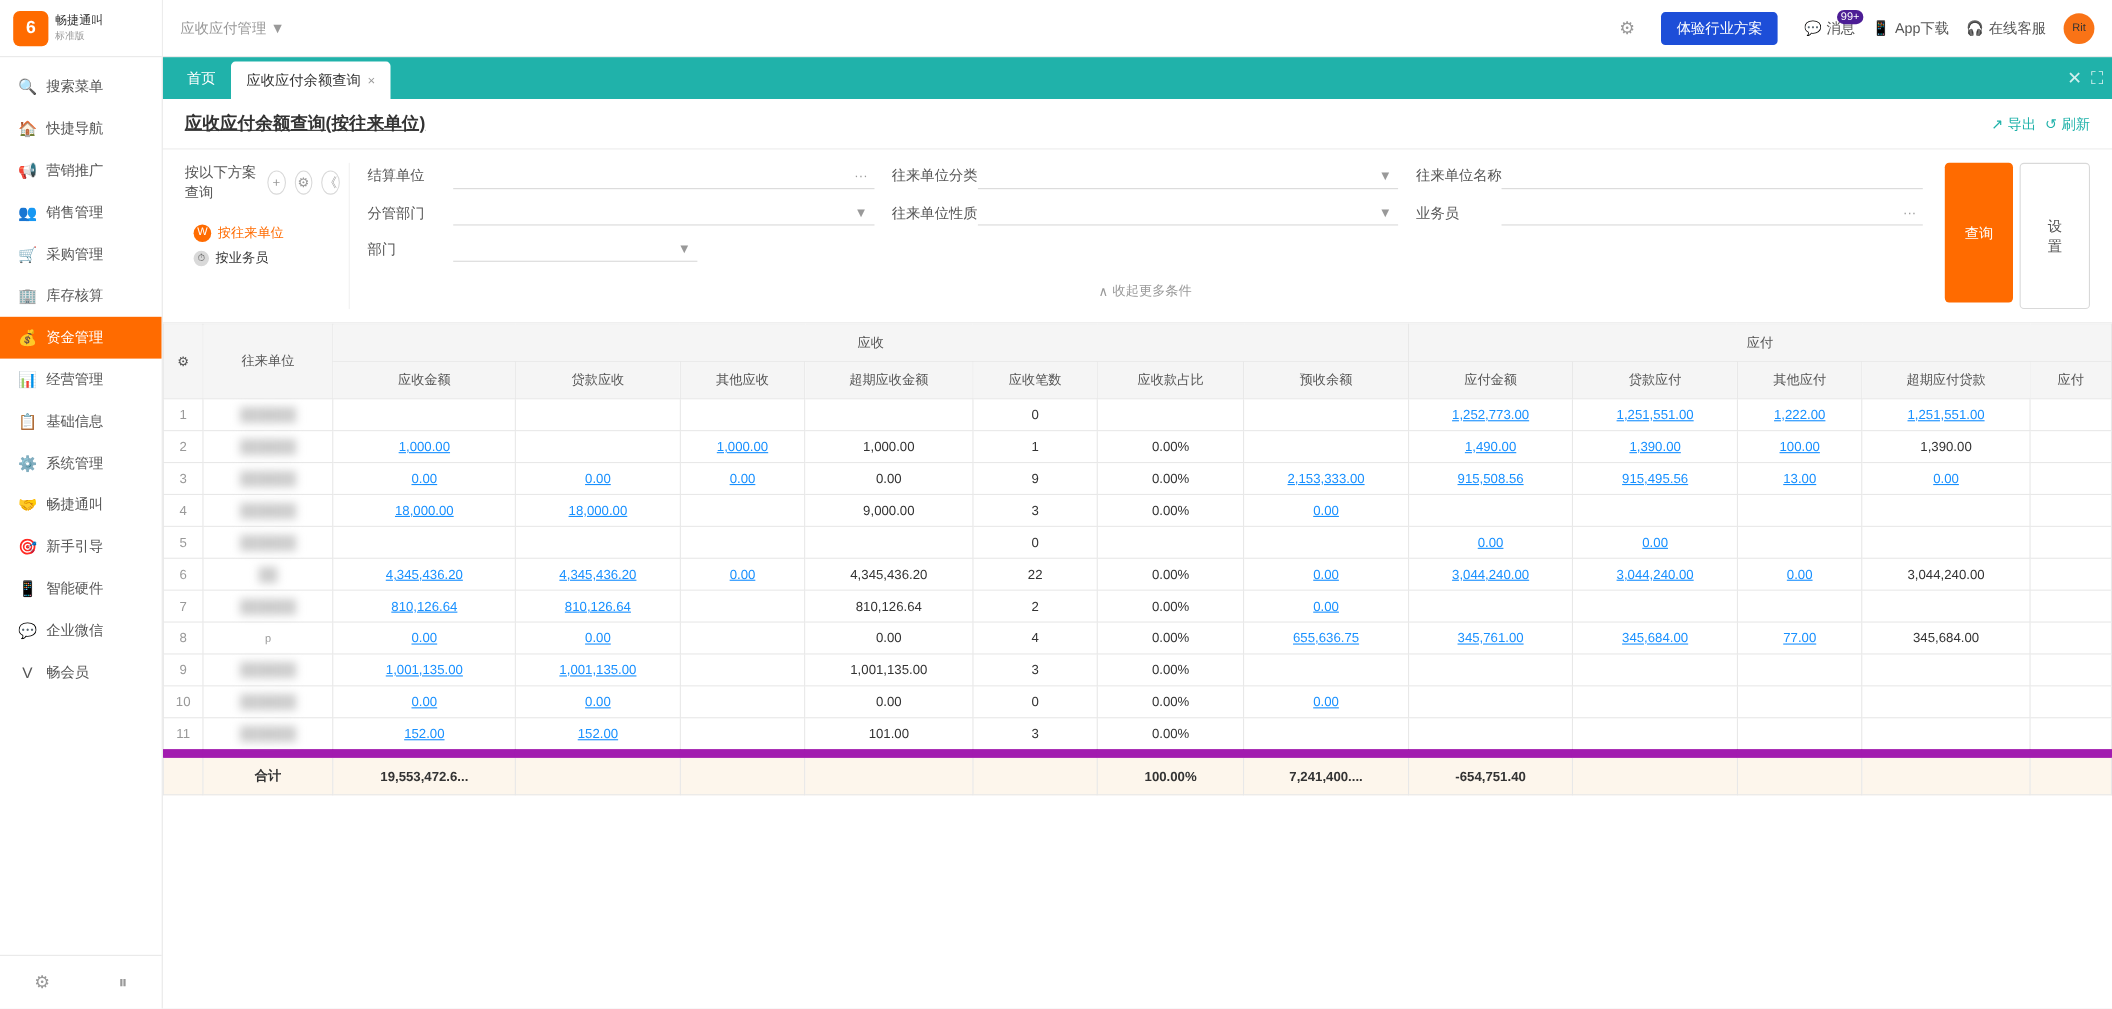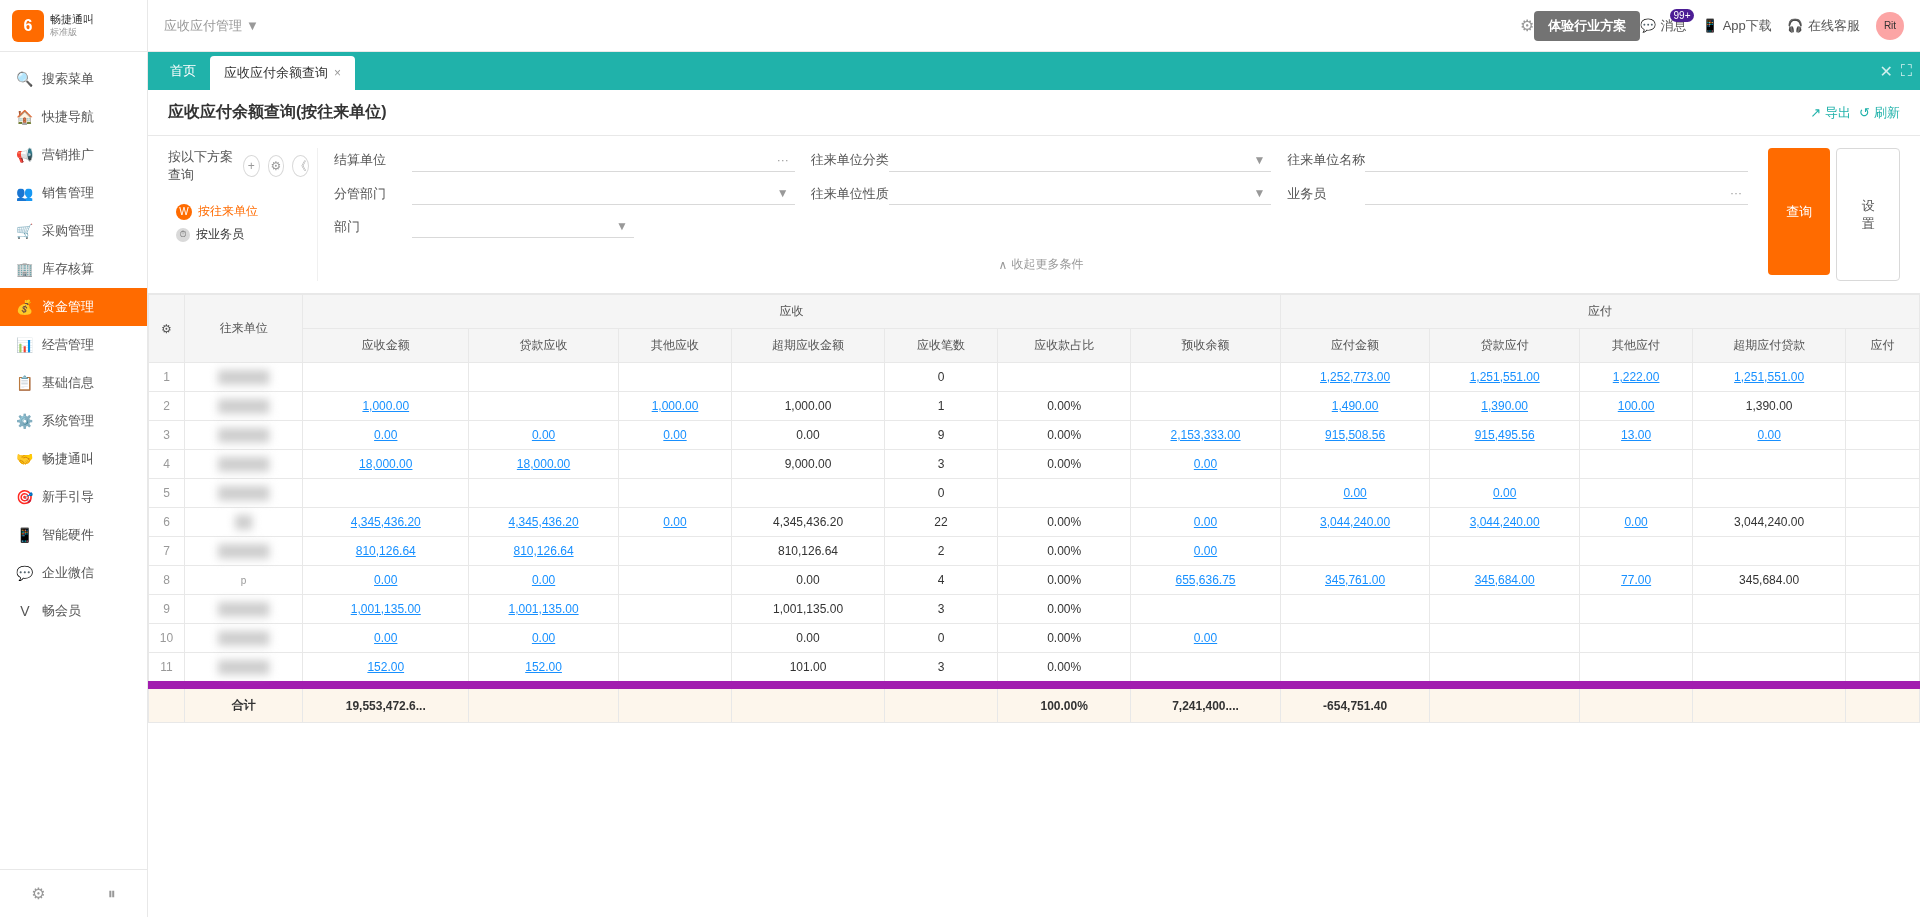--- a/index.html
+++ b/index.html
@@ -15,42 +15,42 @@
     .nav-item { display: flex; align-items: center; gap: 8px; padding: 10px 16px; cursor: pointer; color: #555; font-size: 13px; }
     .nav-item.active { background: #ff6b00; color: #fff; border-radius: 0; }
     .nav-icon { width: 18px; height: 18px; display: flex; align-items: center; justify-content: center; font-size: 14px; flex-shrink: 0; }
     .sidebar-bottom { border-top: 1px solid #e8e8e8; padding: 8px 0; display: flex; align-items: center; justify-content: space-around; }
     .sidebar-bottom-item { display: flex; align-items: center; justify-content: center; padding: 6px; cursor: pointer; color: #999; font-size: 16px; }
 
     
     .main { flex: 1; display: flex; flex-direction: column; overflow: hidden; }
 
     
-    .topbar { height: 52px; background: #fff; border-bottom: 1px solid #e8e8e8; display: flex; align-items: center; padding: 0 16px; gap: 0; flex-shrink: 0; }
+    .topbar { height: 52px; background: #fff; border-bottom: 1px solid #e8e8e8; display: flex; align-items: center; padding: 0 16px; gap: 24px; flex-shrink: 0; }
     .topbar-breadcrumb { display: flex; align-items: center; gap: 4px; color: #999; font-size: 13px; flex: 1; }
     .topbar-gear { color: #999; cursor: pointer; font-size: 16px; }
-    .topbar-btn { background: #737373; color: #fff; border: none; padding: 6px 14px; border-radius: 4px; cursor: pointer; font-size: 13px; font-weight: bold; }
+    .topbar-btn { background: #1d4ed8; color: #fff; border: none; padding: 6px 14px; border-radius: 4px; cursor: pointer; font-size: 13px; }
     .topbar-right { display: flex; align-items: center; gap: 16px; margin-left: auto; }
     .topbar-right-item { display: flex; align-items: center; gap: 4px; color: #555; cursor: pointer; font-size: 13px; position: relative; }
     .badge { background: #4c1d95; color: #fff; border-radius: 10px; font-size: 10px; padding: 1px 4px; position: absolute; top: -8px; right: -8px; }
-    .user-avatar { width: 28px; height: 28px; border-radius: 50%; background: #fca5a5; display: flex; align-items: center; justify-content: center; font-size: 11px; color: #fff; overflow: hidden; }
+    .user-avatar { width: 28px; height: 28px; border-radius: 50%; background: #f97316; display: flex; align-items: center; justify-content: center; font-size: 11px; color: #fff; overflow: hidden; }
 
     
     .tabs { background: #20b2aa; display: flex; align-items: center; padding: 0 8px; flex-shrink: 0; height: 38px; }
     .tab { padding: 0 14px; height: 38px; display: flex; align-items: center; gap: 6px; cursor: pointer; color: rgba(255,255,255,0.8); font-size: 13px; }
     .tab.home { color: #fff; }
     .tab.active { background: #fff; color: #333; border-radius: 4px 4px 0 0; margin-top: 4px; height: 34px; align-items: center; }
     .tab-close { font-size: 12px; color: #999; cursor: pointer; }
     .tabs-right { margin-left: auto; display: flex; align-items: center; gap: 8px; }
     .tabs-right-icon { color: rgba(255,255,255,0.8); cursor: pointer; font-size: 16px; }
 
     
     .content { flex: 1; overflow: hidden; display: flex; flex-direction: column; background: #f5f5f5; }
     .page-header { background: #fff; padding: 12px 20px; display: flex; align-items: center; justify-content: space-between; border-bottom: 1px solid #e8e8e8; flex-shrink: 0; }
-    .page-title { font-size: 16px; font-weight: bold; color: #333; }
+    .page-title { font-size: 16px; font-weight: bold; color: #333; text-decoration: underline; }
     .page-actions { display: flex; gap: 8px; }
     .page-action-btn { display: flex; align-items: center; gap: 4px; color: #20b2aa; cursor: pointer; font-size: 13px; background: none; border: none; }
 
     
     .filter-area { background: #fff; padding: 12px 20px; border-bottom: 1px solid #e8e8e8; flex-shrink: 0; }
     .filter-header { display: flex; align-items: center; gap: 8px; margin-bottom: 12px; }
     .filter-label { font-size: 13px; color: #555; }
     .filter-icon-btn { width: 22px; height: 22px; border-radius: 50%; border: 1px solid #d9d9d9; display: flex; align-items: center; justify-content: center; cursor: pointer; color: #999; font-size: 12px; }
     .filter-scheme-list { padding: 4px 0; }
     .filter-scheme-item { display: flex; align-items: center; gap: 6px; padding: 3px 8px; cursor: pointer; }

